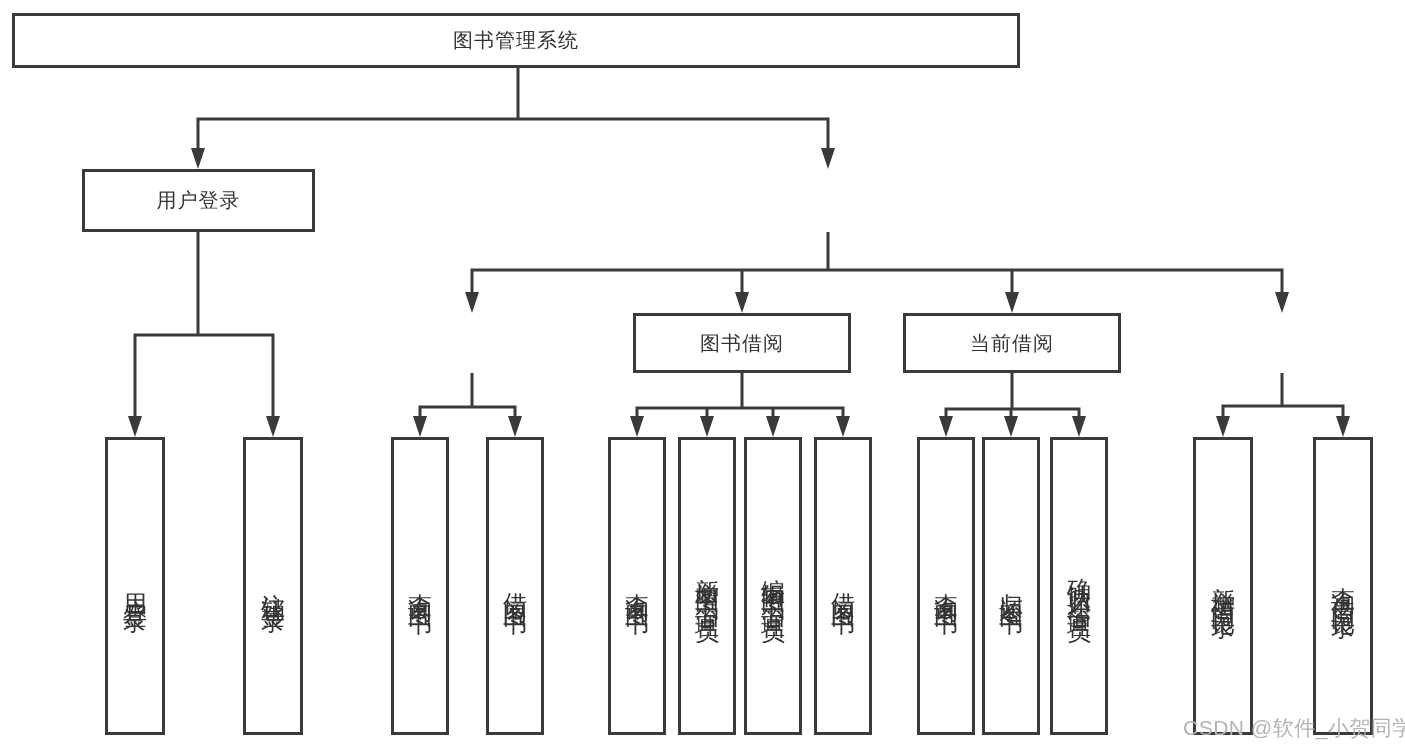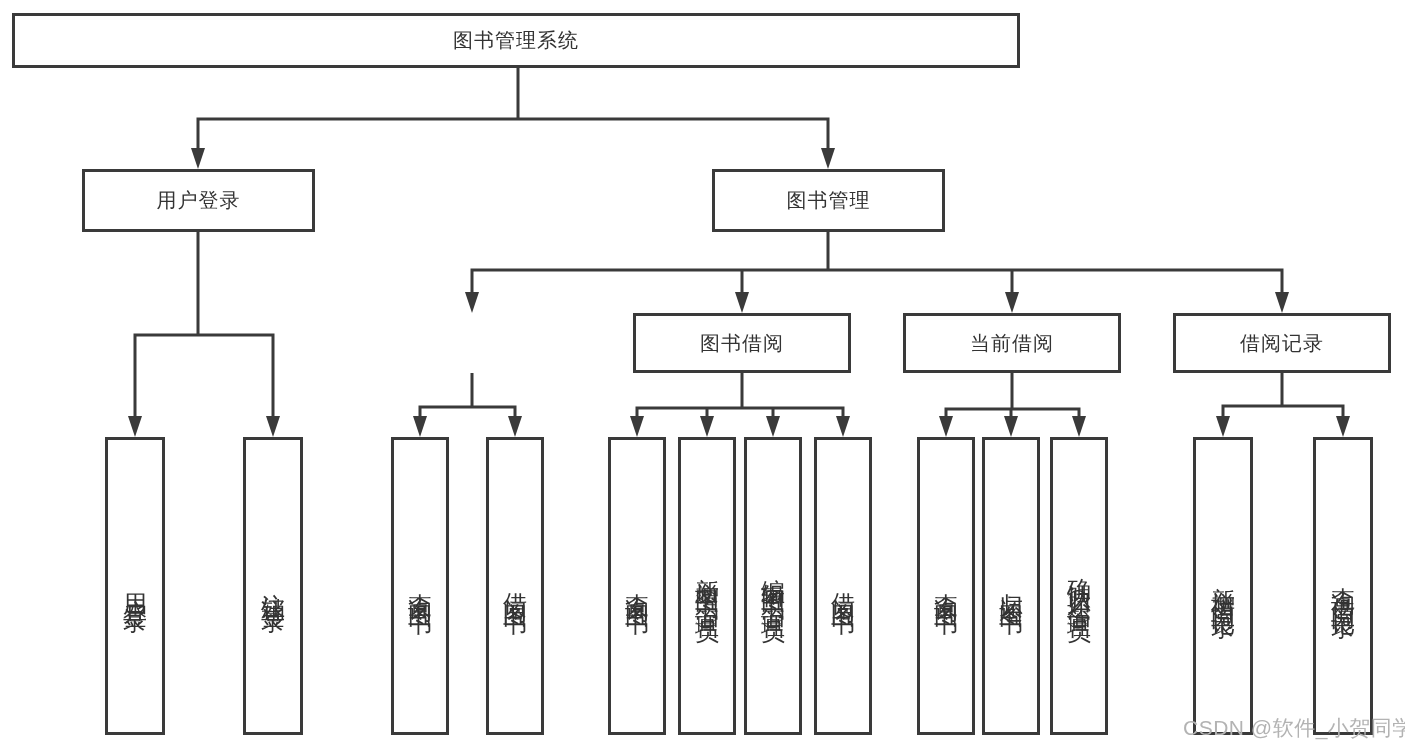--- a/index.html
+++ b/index.html
@@ -88,32 +88,26 @@
     </g>
   </svg>
 
   <div class="node hlabel" style="left:12px;top:13px;width:1008px;height:55px;">
     <span>图书管理系统</span>
   </div>
 
   <div class="node hlabel" style="left:82px;top:169px;width:233px;height:63px;">
     <span>用户登录</span>
   </div>
-  <div class="node hlabel" style="left:712px;top:169px;width:233px;height:63px;">
-    <span>图书管理</span>
-  </div>
 
   <div class="node hlabel" style="left:633px;top:313px;width:218px;height:60px;">
     <span>图书借阅</span>
   </div>
   <div class="node hlabel" style="left:903px;top:313px;width:218px;height:60px;">
     <span>当前借阅</span>
-  </div>
-  <div class="node hlabel" style="left:1173px;top:313px;width:218px;height:60px;">
-    <span>借阅记录</span>
   </div>
 
   <div class="node leaf" style="left:105px;width:60px;">
     <span class="vtext">用户登录</span>
   </div>
   <div class="node leaf" style="left:243px;width:60px;">
     <span class="vtext">注销登录</span>
   </div>
 
   <div class="node leaf" style="left:391px;width:58px;">

